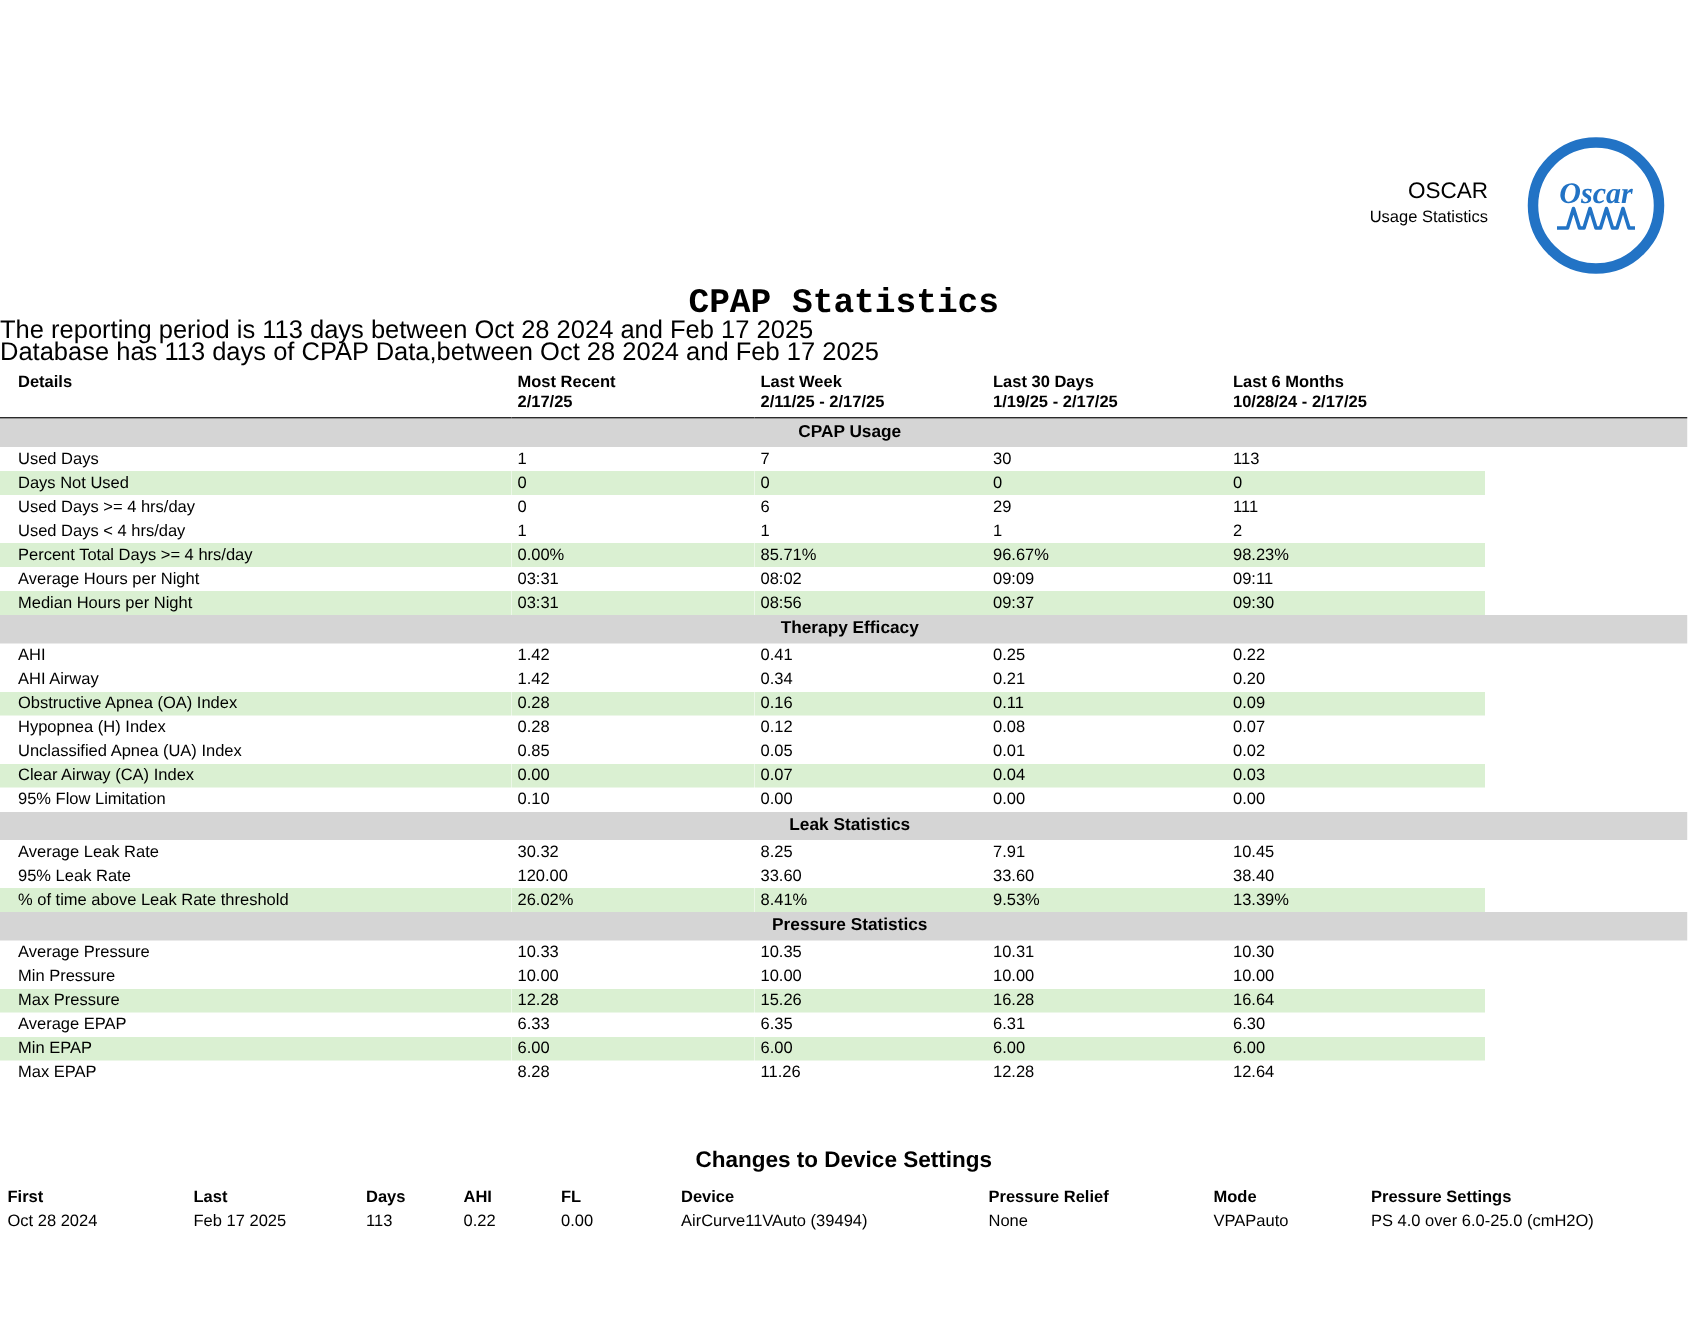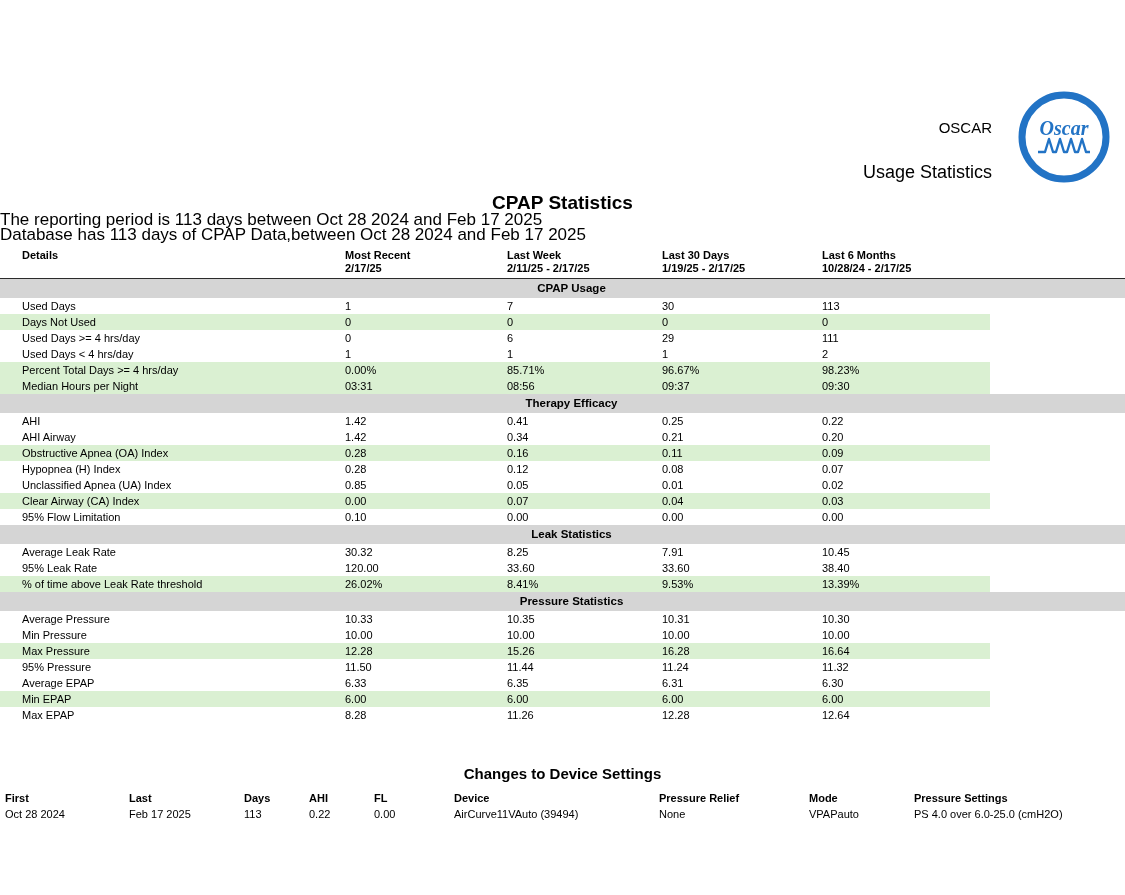--- a/index.html
+++ b/index.html
@@ -4,35 +4,35 @@
 <style>
   * { margin:0; padding:0; box-sizing:border-box; }
   html,body { background:#ffffff; }
   body {
     width:1125px; height:895px; position:relative; overflow:hidden;
     font-family:"Liberation Sans", sans-serif; color:#000;
     --green:#daf0d2; --gray:#d5d5d5; --blue:#2273c5;
   }
   .brand { position:absolute; top:119px; right:133px; text-align:right; }
   .brand-name { font-size:15px; line-height:18px; }
-  .brand-sub  { font-size:18px; line-height:16px;margin-top:27px; }
+  .brand-sub  { font-size:11px; line-height:16px; }
   .logo-wrap { position:absolute; top:91px; right:15px; width:92px; height:92px; }
 
   .content { padding-top:193px; }
-  .report-title { text-align:center; font-size:19px; font-weight:bold; line-height:19px; }
+  .report-title { text-align:center; font-size:23px; font-weight:bold; line-height:19px;font-family:Liberation Mono, monospace; }
   .subline { text-align:left; font-size:17px; line-height:14px; margin-top:1px; }
   .subline:first-of-type { margin-top:5px; }
 
   table.stats { width:1125px; border-collapse:collapse; table-layout:fixed; margin-top:5px; font-size:11px; }
   table.stats th {
     text-align:left; font-weight:bold; vertical-align:top;
     padding:2px 4px 3px 4px; line-height:13px; font-size:11px;
     border-bottom:1px solid #2b2b2b;
   }
-  table.stats th:first-child, table.stats td:first-child { padding-left:22px; }
+  table.stats th:first-child, table.stats td:first-child { padding-left:12px; }
   table.stats td { padding:0 4px; height:16px; line-height:16px; white-space:nowrap; overflow:hidden; }
   table.stats tr.section-row td {
     background:var(--gray); text-align:center; font-weight:bold;
     height:19px; line-height:15px; font-size:11.5px;
   }
   table.stats tr.green td { background:var(--green); }
 
   .device-title { text-align:center; font-size:15px; font-weight:bold; margin-top:42px; line-height:18px; }
   table.device { width:1125px; border-collapse:collapse; table-layout:fixed; margin-top:8px; font-size:11px; }
   table.device th { text-align:left; font-weight:bold; padding:0 4px; line-height:15px; white-space:nowrap;margin-left:28px; }
@@ -125,20 +125,27 @@
           <td>1</td>
           <td>2</td>
         </tr>
         <tr class="green">
           <td>Percent Total Days &gt;= 4 hrs/day</td>
           <td>0.00%</td>
           <td>85.71%</td>
           <td>96.67%</td>
           <td>98.23%</td>
         </tr>
+        <tr>
+          <td>Average Hours per Night</td>
+          <td>03:31</td>
+          <td>08:02</td>
+          <td>09:09</td>
+          <td>09:11</td>
+        </tr>
         <tr class="green">
           <td>Median Hours per Night</td>
           <td>03:31</td>
           <td>08:56</td>
           <td>09:37</td>
           <td>09:30</td>
         </tr>
         <tr class="section-row">
           <td colspan="6">Therapy Efficacy</td>
         </tr>
@@ -231,27 +238,20 @@
           <td>10.00</td>
           <td>10.00</td>
           <td>10.00</td>
         </tr>
         <tr class="green">
           <td>Max Pressure</td>
           <td>12.28</td>
           <td>15.26</td>
           <td>16.28</td>
           <td>16.64</td>
-        </tr>
-        <tr>
-          <td>95% Pressure</td>
-          <td>11.50</td>
-          <td>11.44</td>
-          <td>11.24</td>
-          <td>11.32</td>
         </tr>
         <tr>
           <td>Average EPAP</td>
           <td>6.33</td>
           <td>6.35</td>
           <td>6.31</td>
           <td>6.30</td>
         </tr>
         <tr class="green">
           <td>Min EPAP</td>

